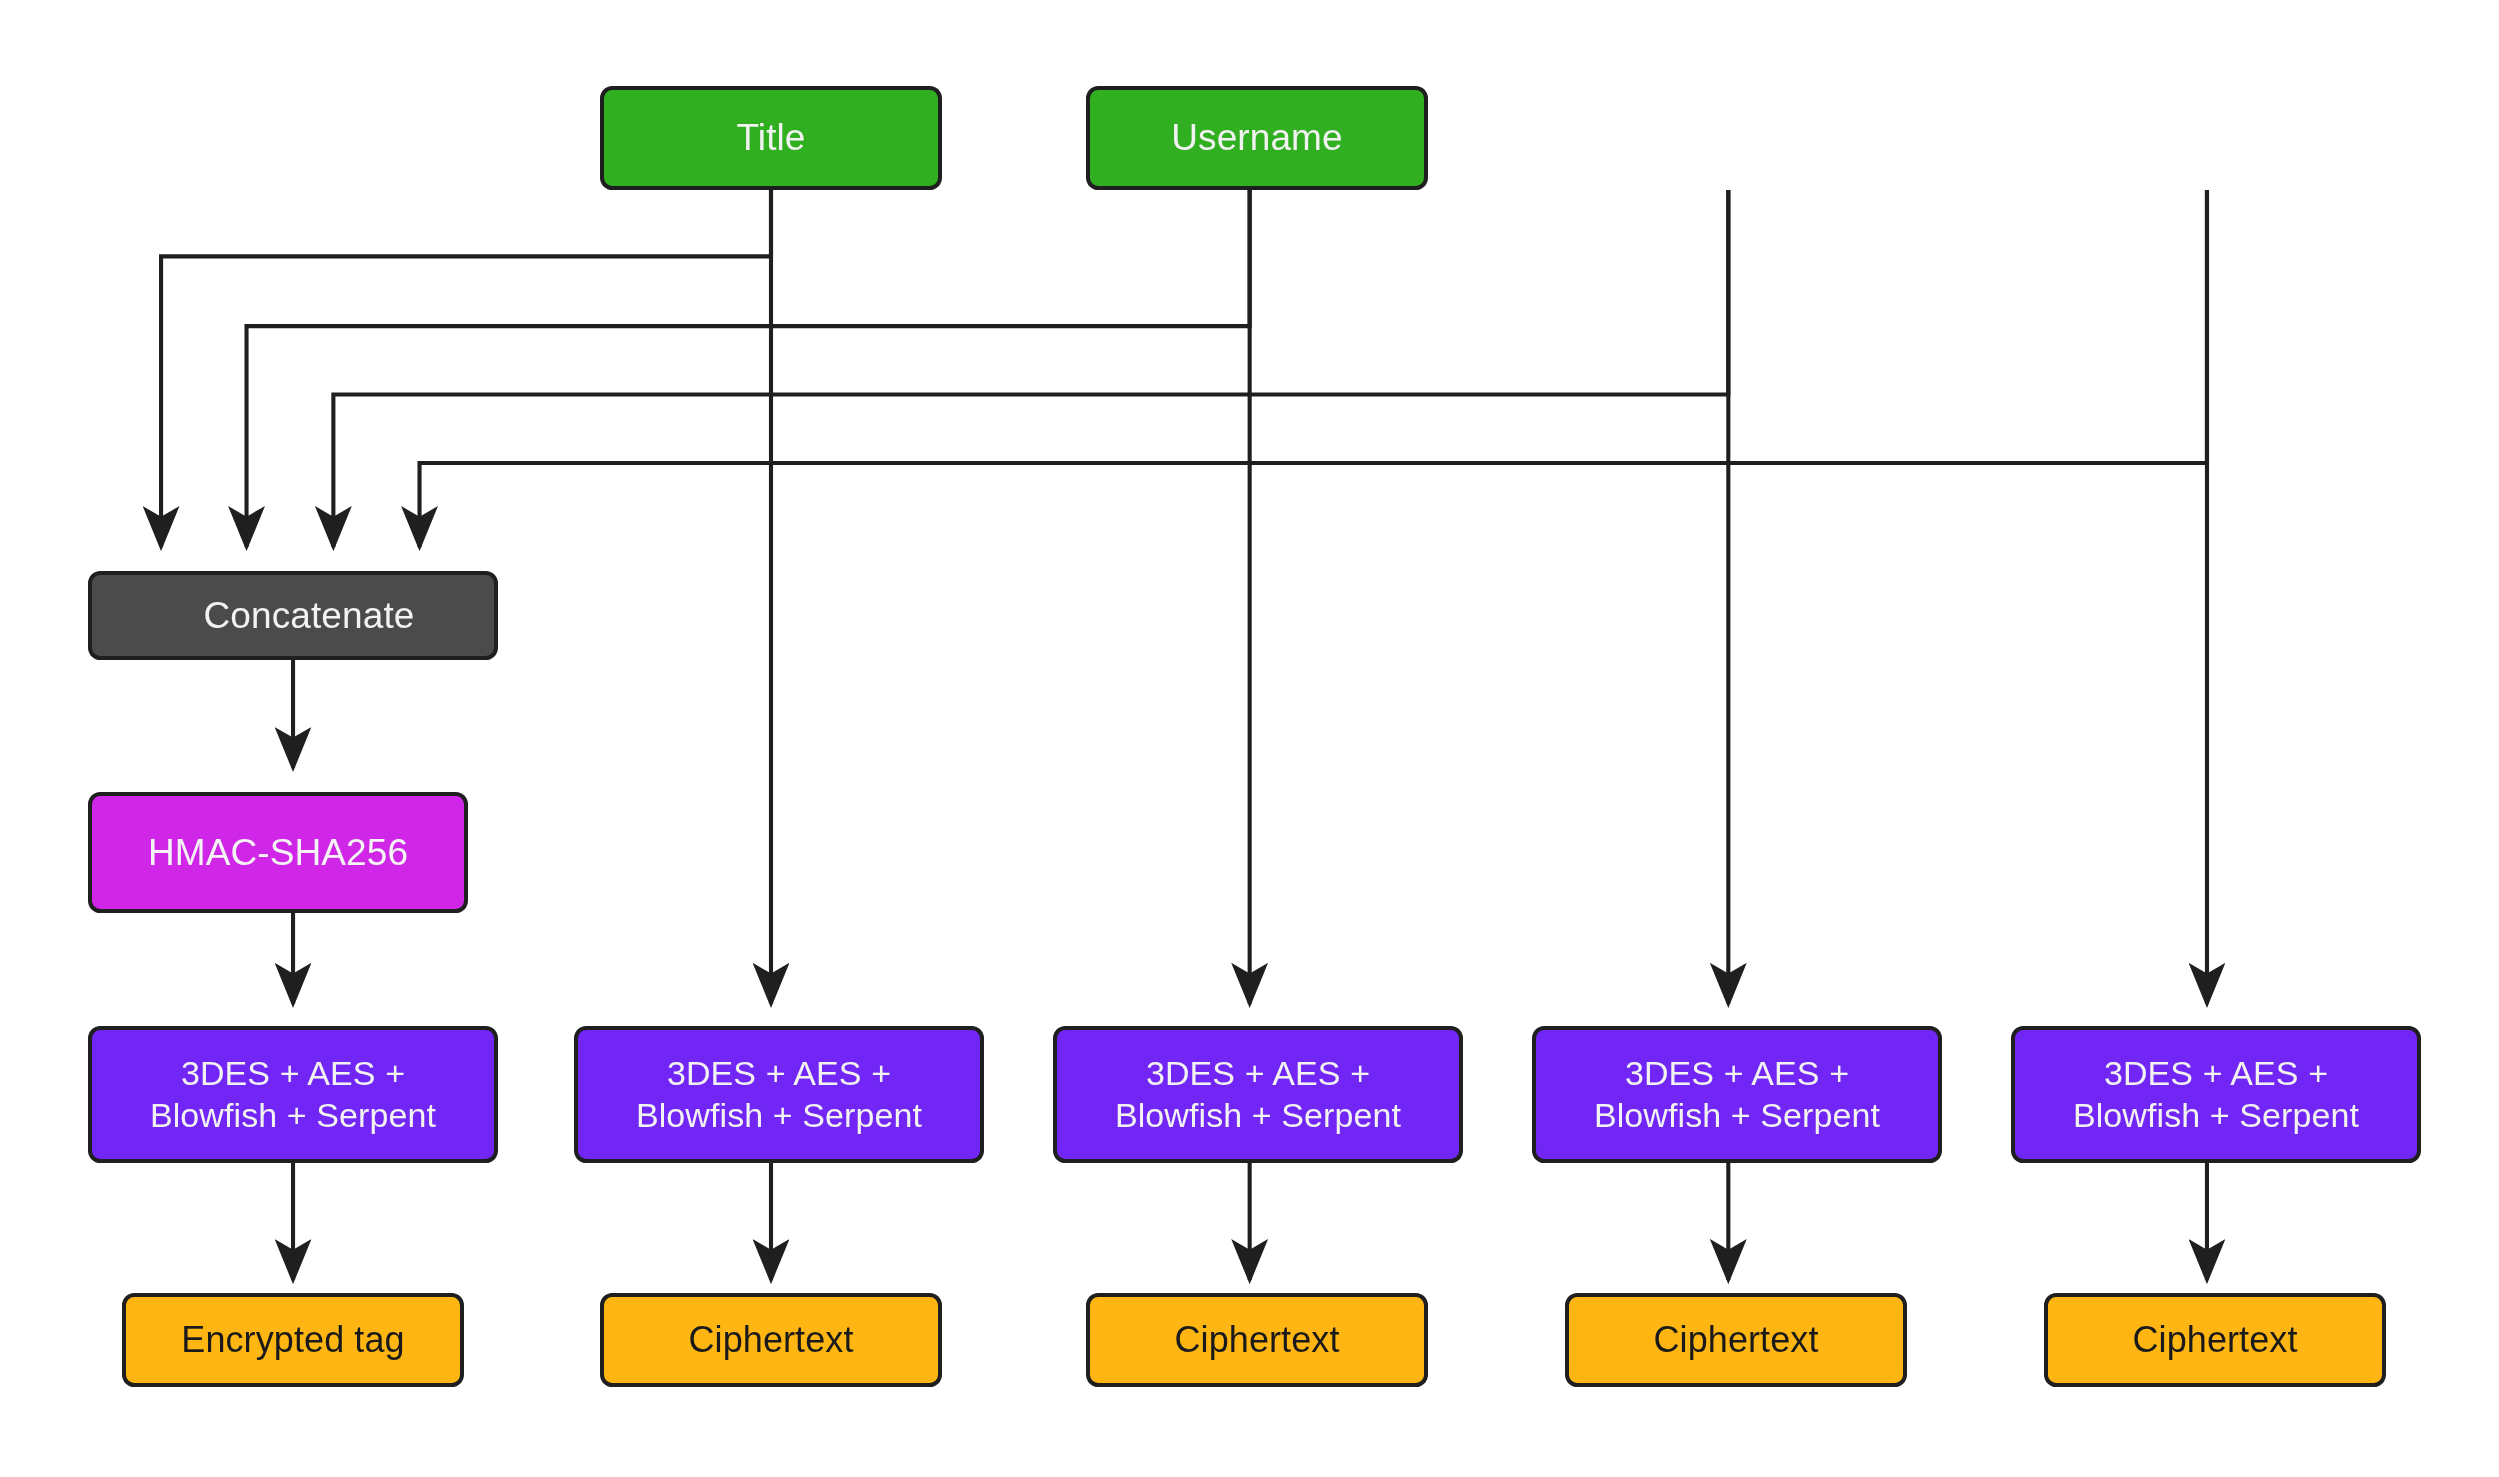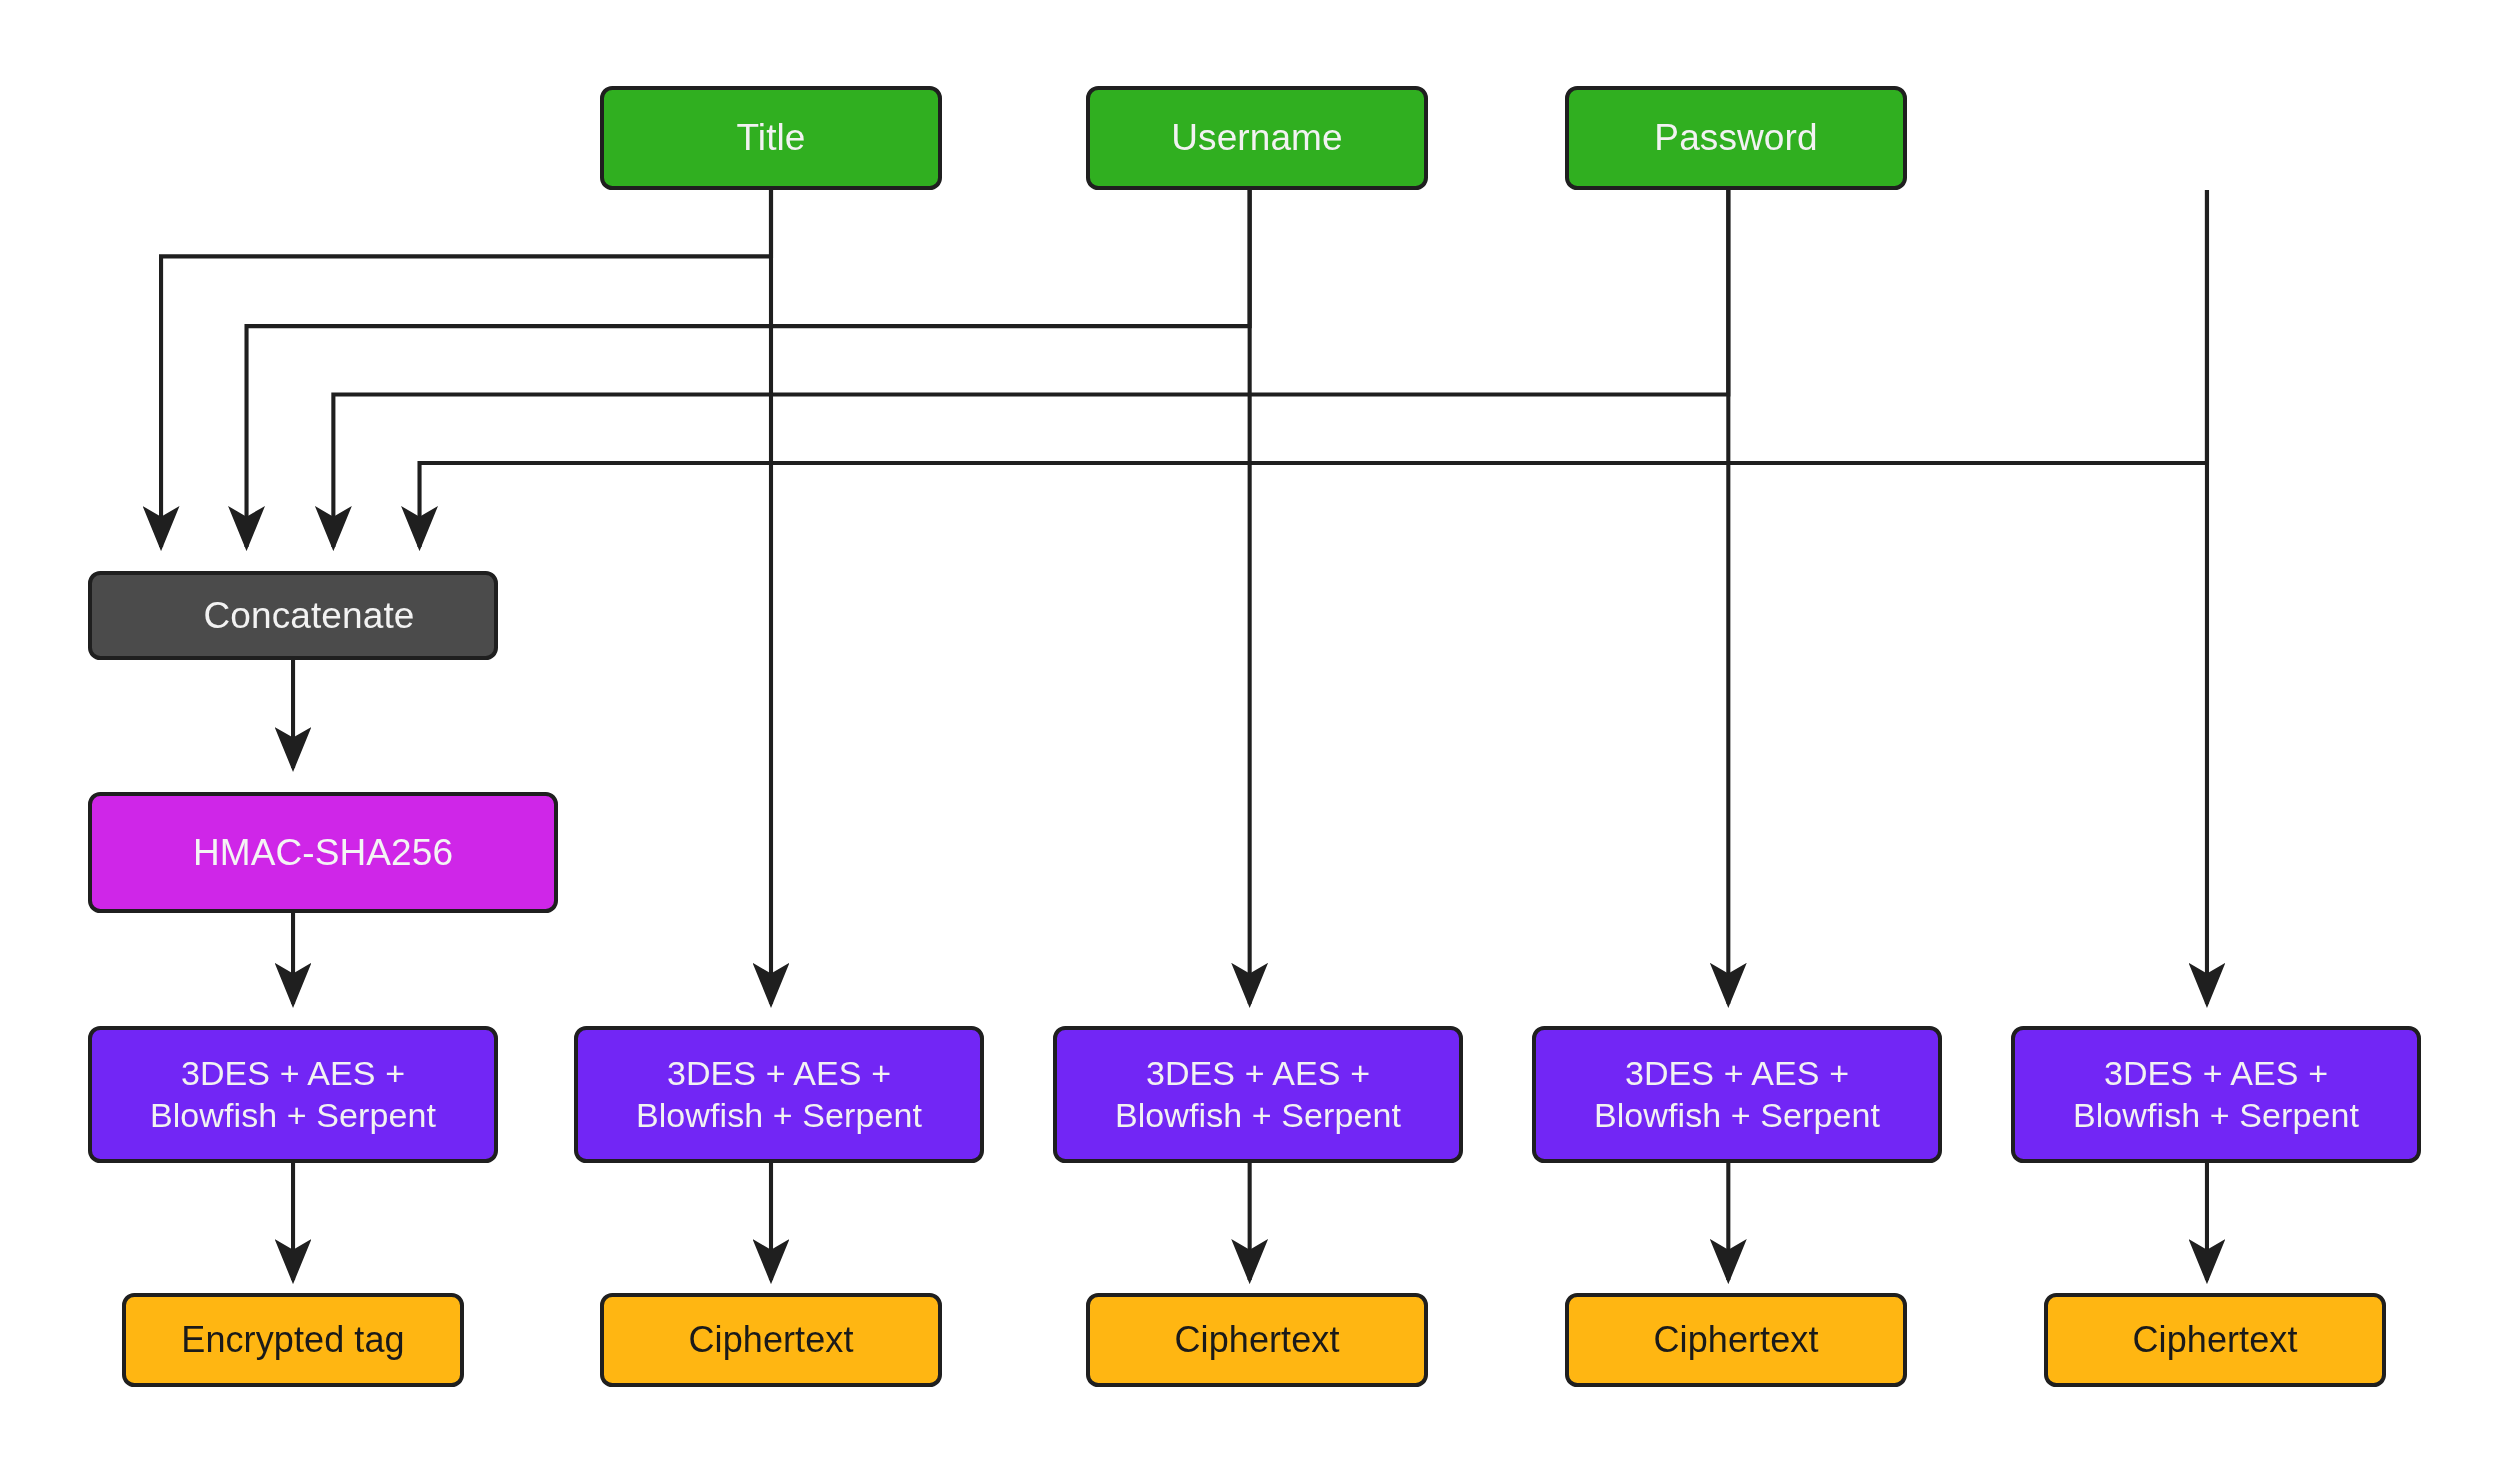--- a/index.html
+++ b/index.html
@@ -103,26 +103,25 @@
       <path d="M1827,1700 L1827,1872" marker-end="url(#arrowhead)"></path>
       <path d="M2527,1700 L2527,1872" marker-end="url(#arrowhead)"></path>
       <path d="M3227,1700 L3227,1872" marker-end="url(#arrowhead)"></path>
     </g>
   </svg>
 
   <div class="node node-input" style="left:600px; top:86px; width:342px; height:104px;">Title</div>
 
   <div class="node node-input" style="left:1086px; top:86px; width:342px; height:104px;">Username</div>
 
-  <div class="node node-input" style="left:1565px; top:86px; width:342px; height:104px;">Password</div>
 
 
   <div class="node node-concat" style="left:88px; top:571px; width:410px; height:89px;padding-left:32px;">Concatenate</div>
 
-  <div class="node node-hmac" style="left:88px; top:792px; width:470px; height:121px;text-align:right;">HMAC-SHA256</div>
+  <div class="node node-hmac" style="left:88px; top:792px; width:380px; height:121px;text-align:right;">HMAC-SHA256</div>
 
   <div class="node node-cipher" style="left:88px; top:1026px; width:410px; height:137px;">3DES + AES +
 Blowfish + Serpent</div>
 
   <div class="node node-cipher" style="left:574px; top:1026px; width:410px; height:137px;">3DES + AES +
 Blowfish + Serpent</div>
 
   <div class="node node-cipher" style="left:1053px; top:1026px; width:410px; height:137px;">3DES + AES +
 Blowfish + Serpent</div>
 

